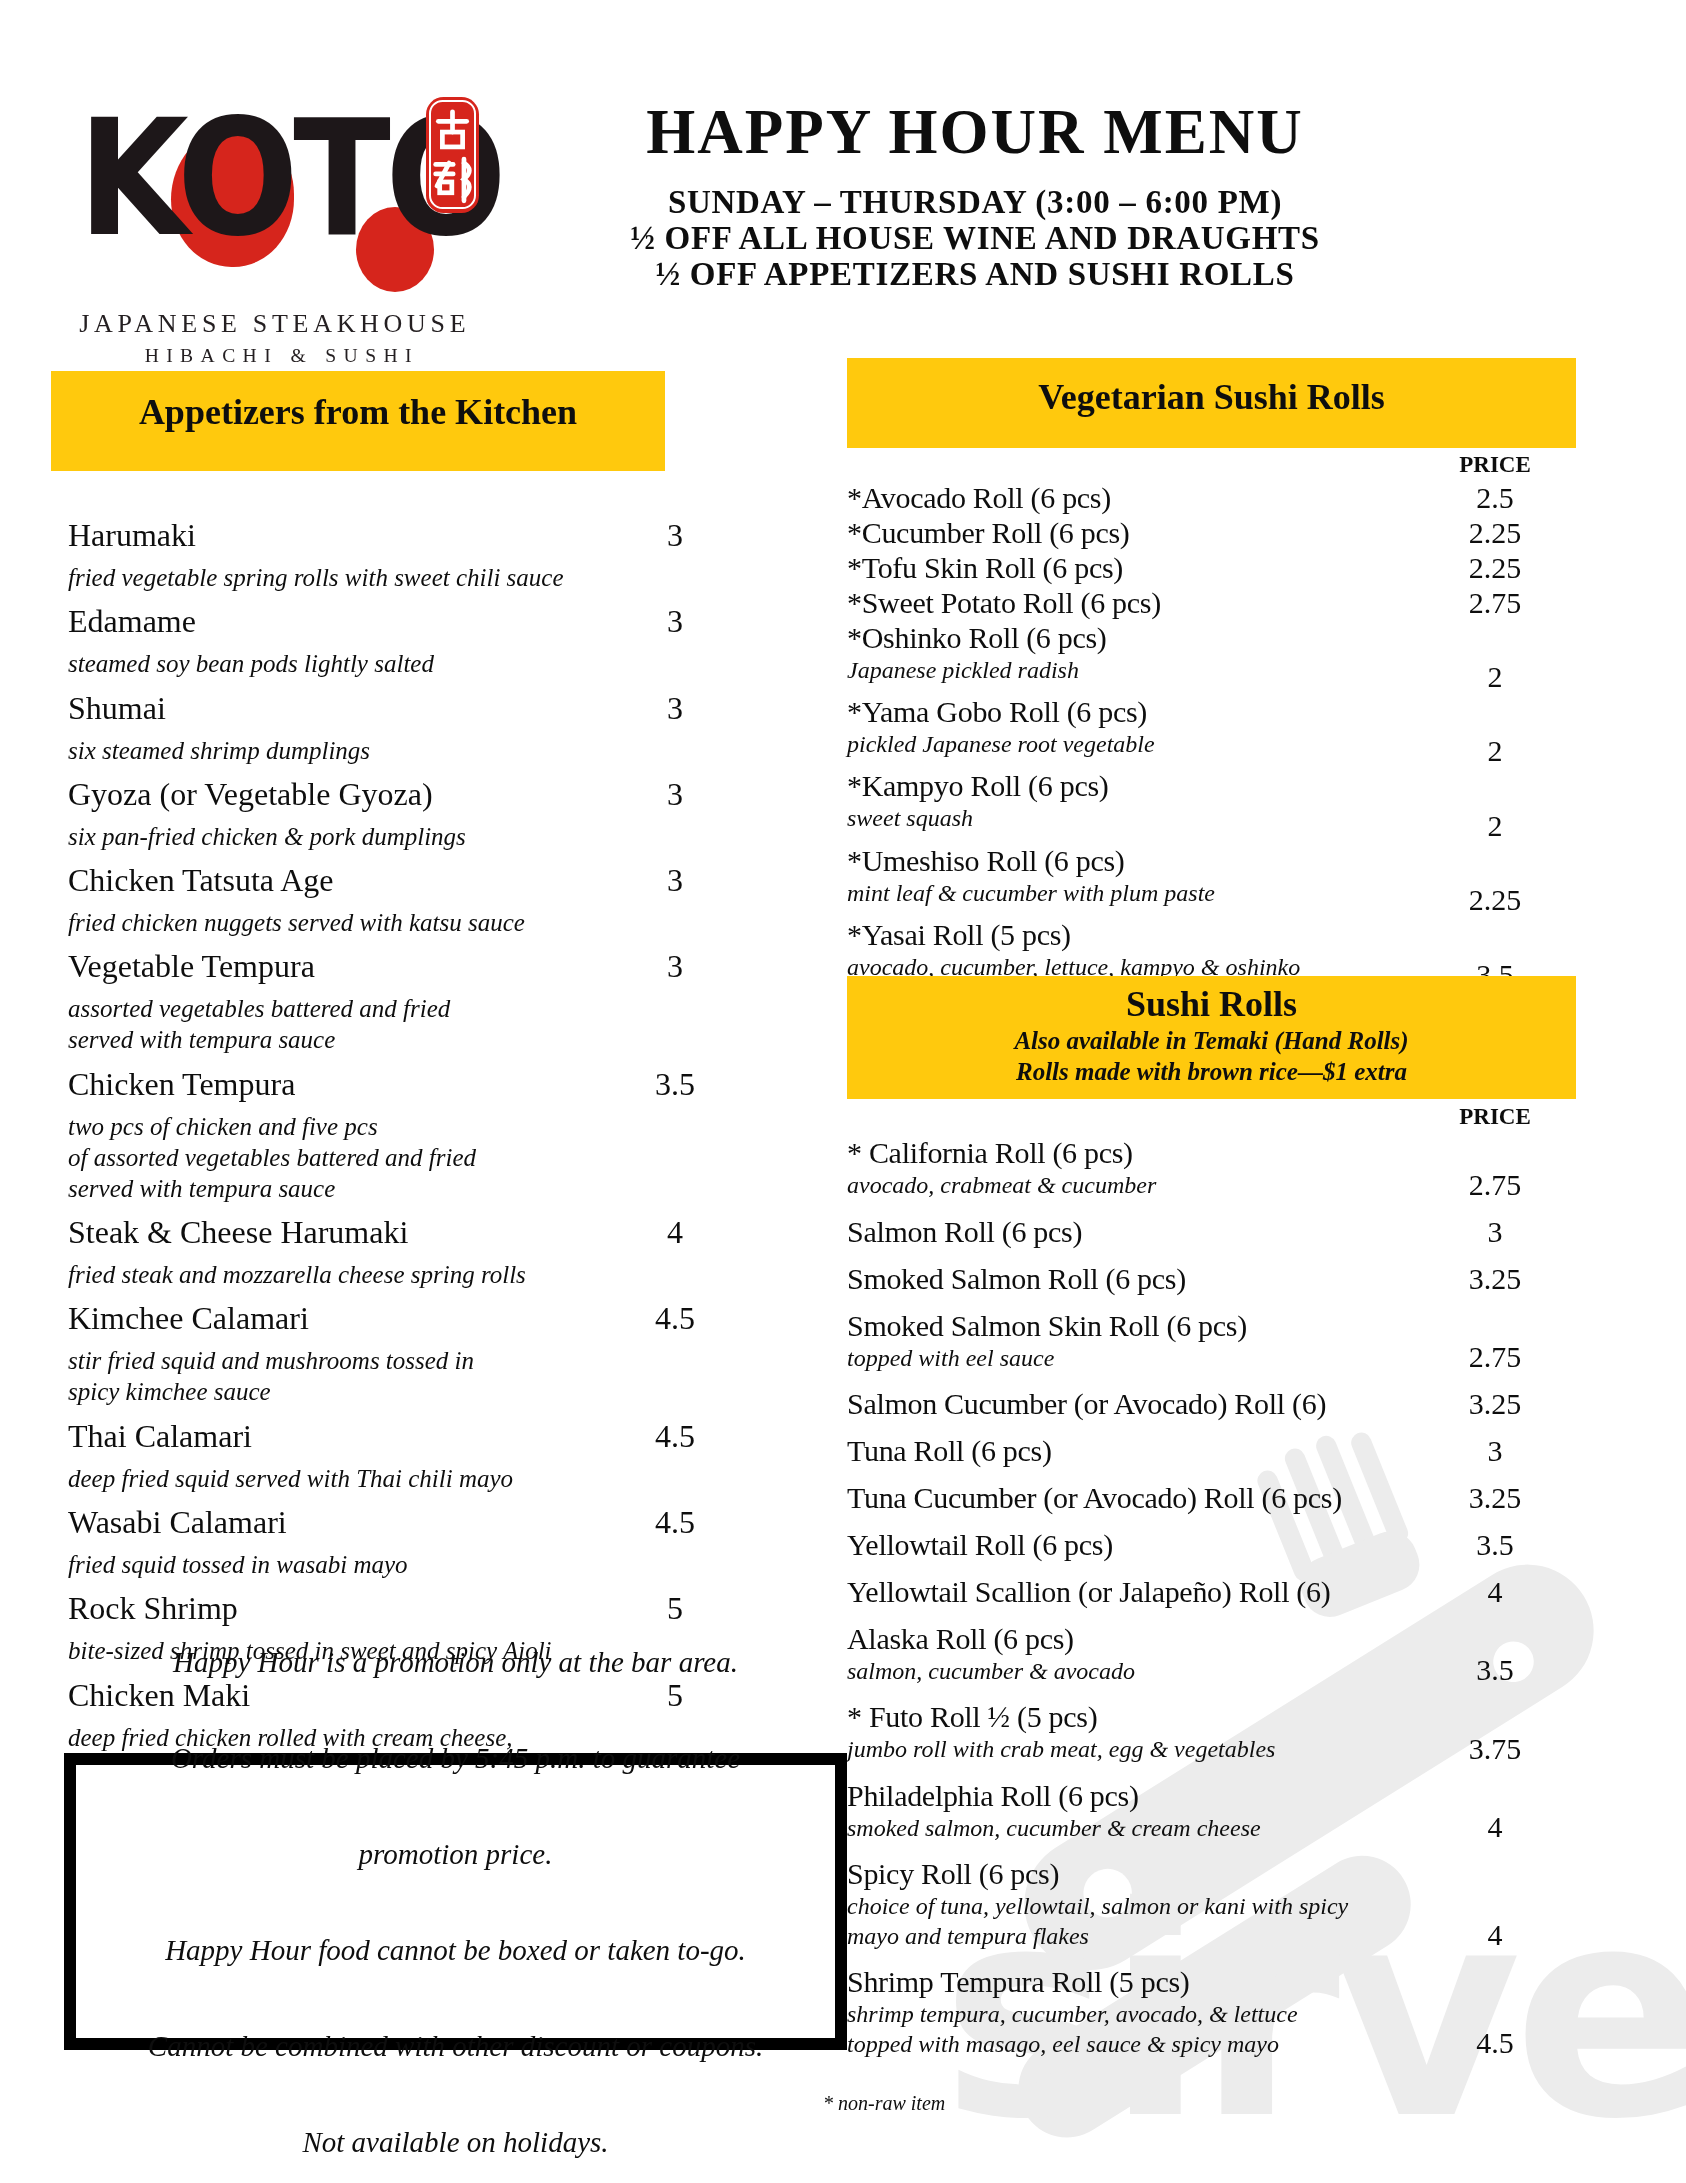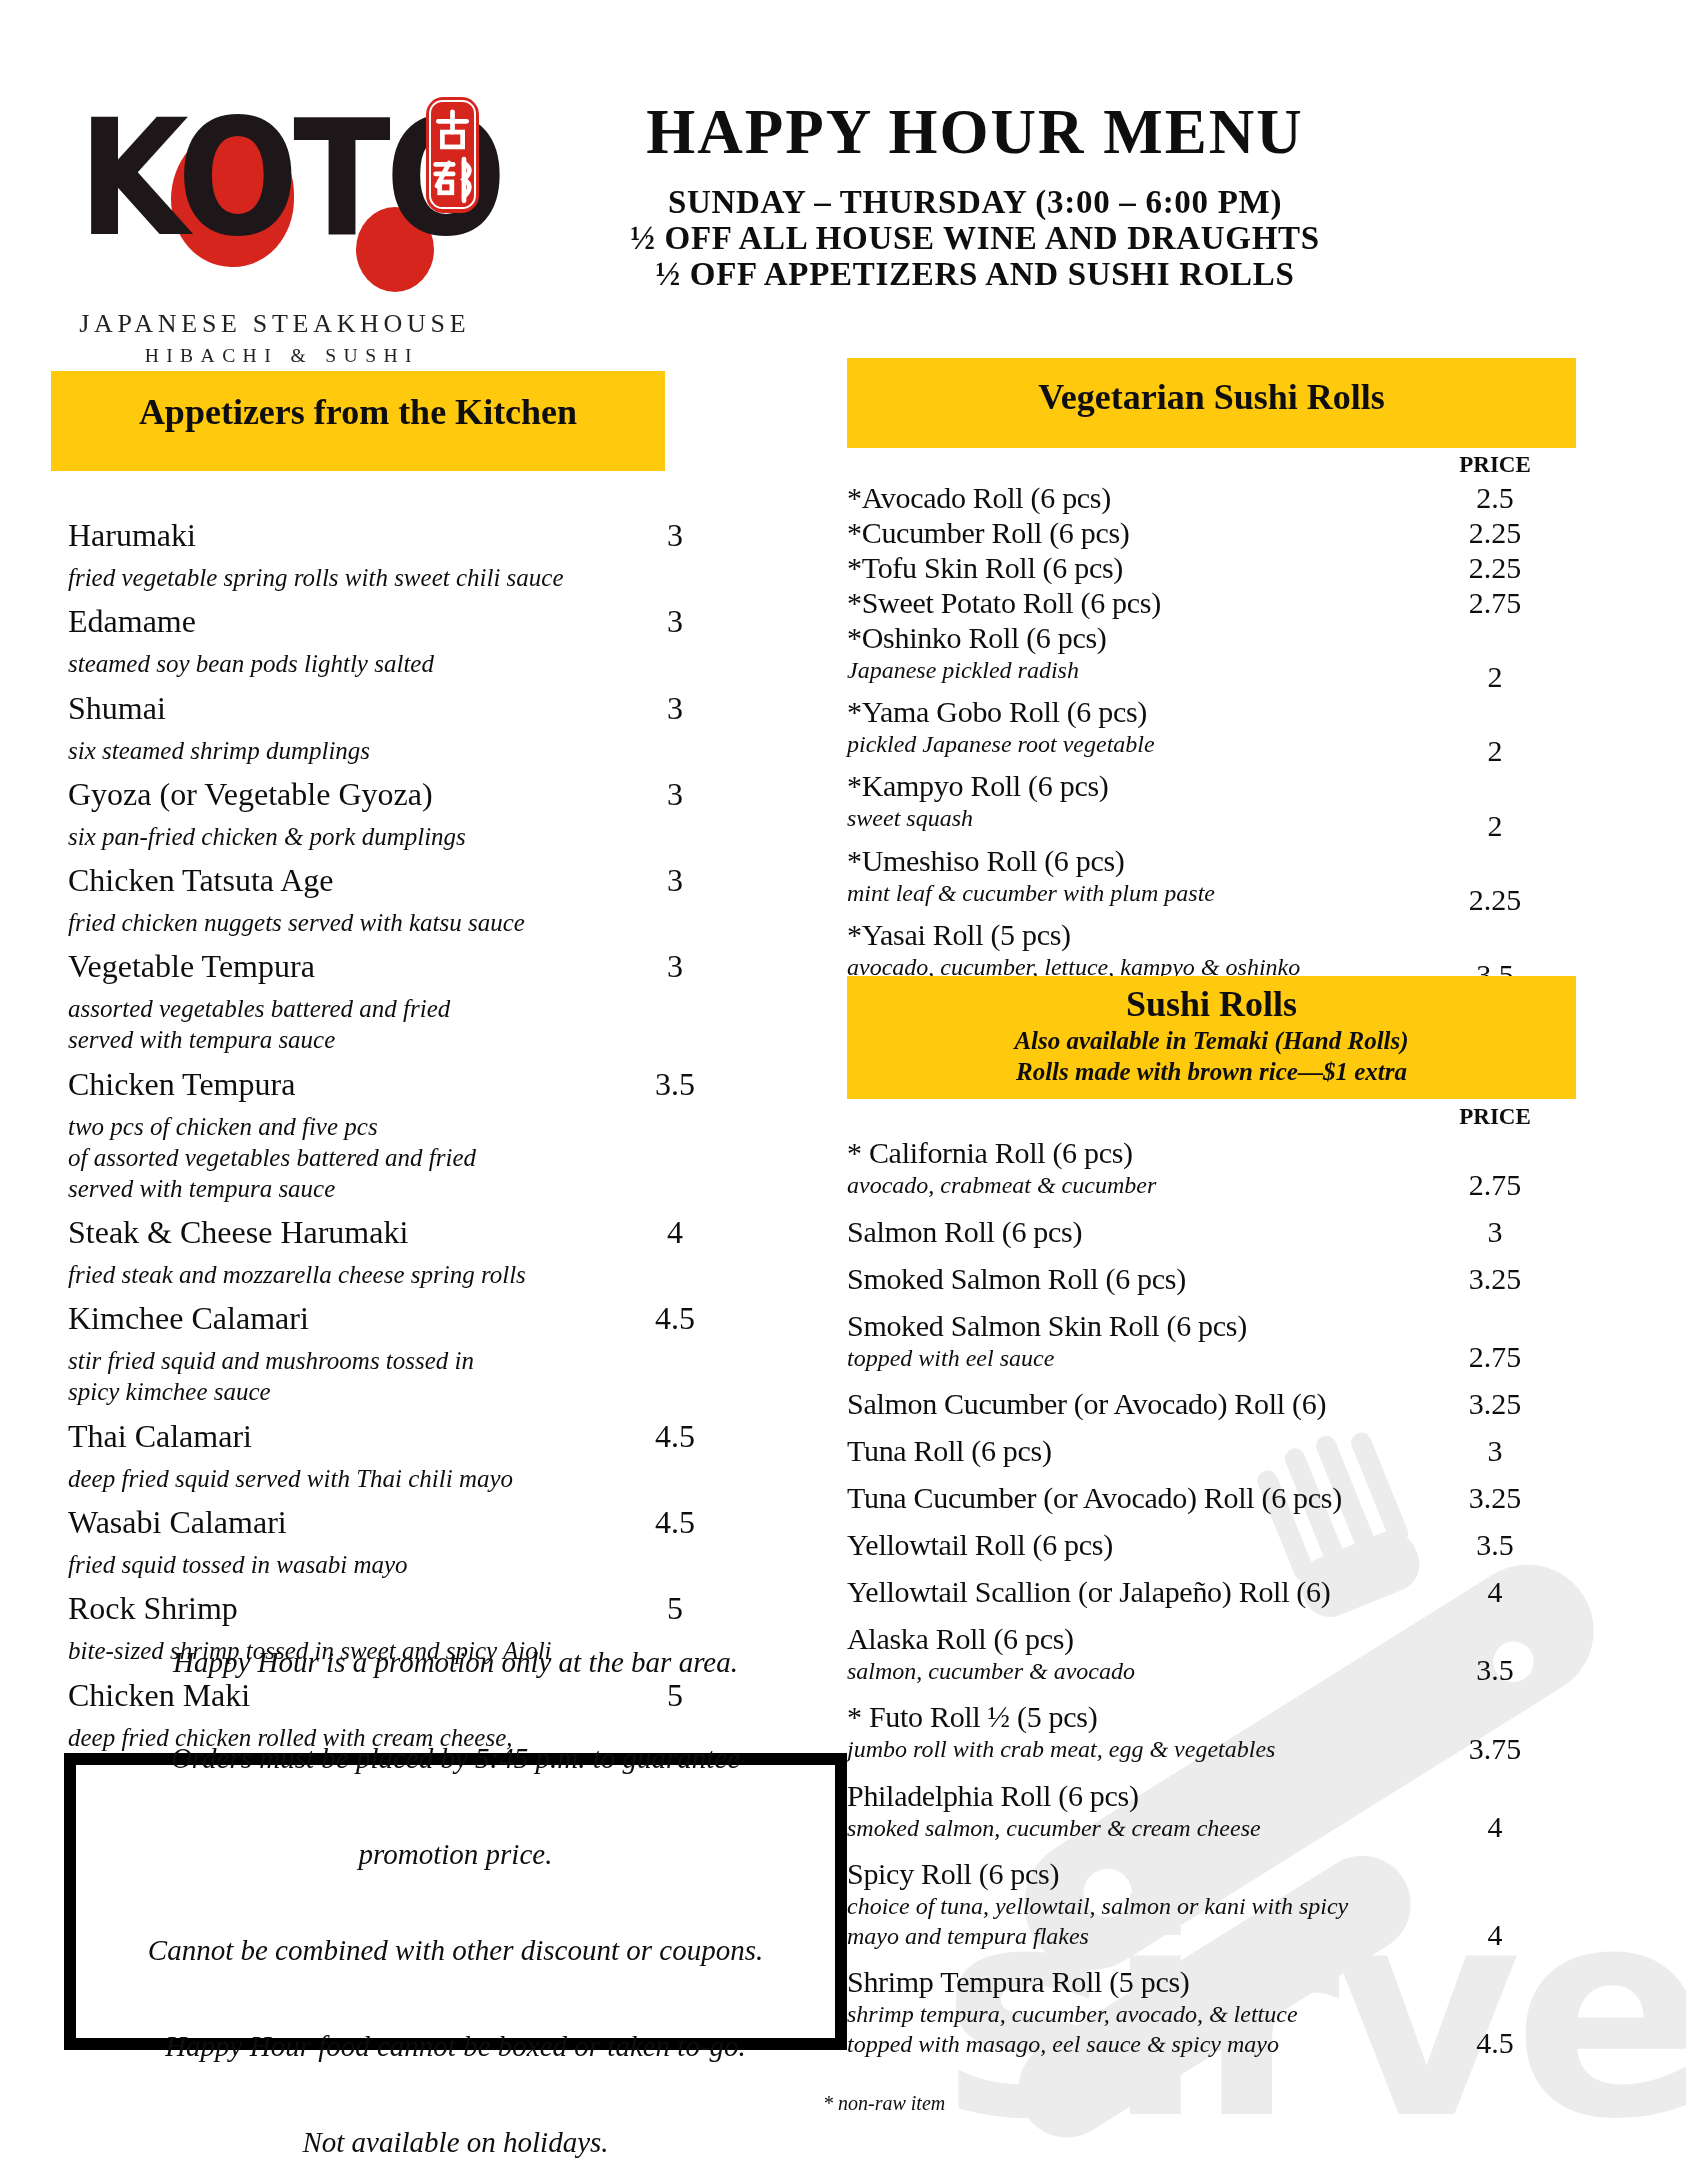--- a/index.html
+++ b/index.html
@@ -418,21 +418,21 @@
         <div class="price">4.5</div>
       </div>
 
     </div>
   </div>
 
   <div id="promo-box">
     <div class="pline">Happy Hour is a promotion only at the bar area.</div>
     <div class="pline">Orders must be placed by 5:45 p.m. to guarantee</div>
     <div class="pline">promotion price.</div>
+    <div class="pline">Happy Hour food cannot be boxed or taken to-go.</div>
     <div class="pline">Cannot be combined with other discount or coupons.</div>
-    <div class="pline">Happy Hour food cannot be boxed or taken to-go.</div>
     <div class="pline">Not available on holidays.</div>
   </div>
 
   <div id="footnote">* non-raw item</div>
 
 </div>
 
 
 </body></html>

